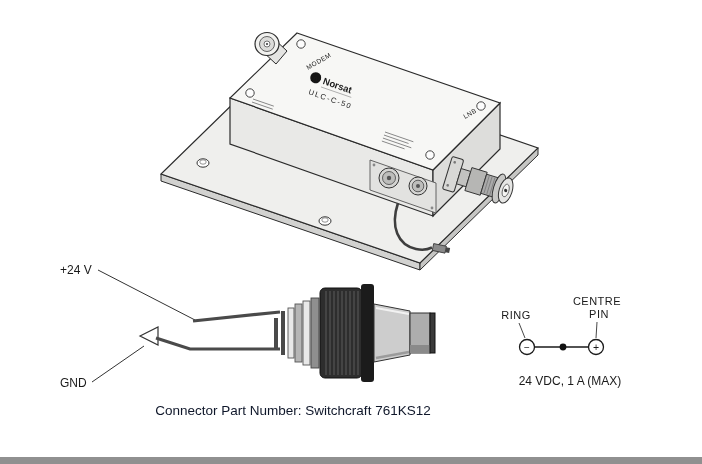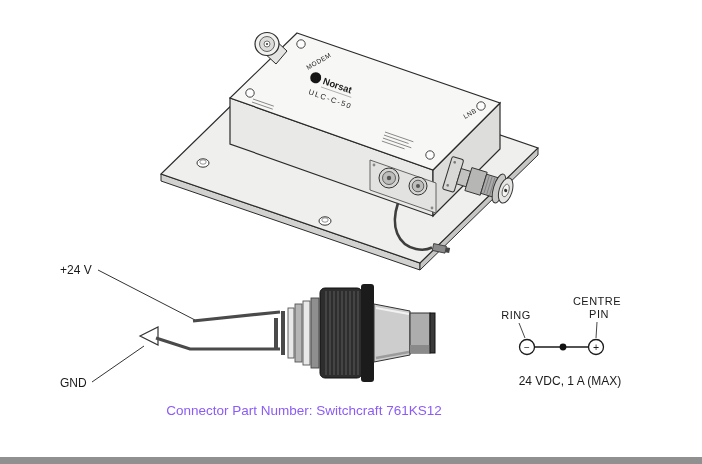--- a/index.html
+++ b/index.html
@@ -1,21 +1,21 @@
 <!DOCTYPE html>
 <html><head>
 <meta charset="utf-8">
 <style>
   html,body{margin:0;padding:0;background:#fff;}
   body{width:702px;height:464px;position:relative;overflow:hidden;
        font-family:"Liberation Sans",sans-serif;color:#1a1a1a;}
   #page{position:relative;width:702px;height:464px;background:#fff;border-right:1px solid #e3e3e3;}
   .abs{position:absolute;}
   svg text{font-family:"Liberation Sans",sans-serif;fill:#1a1a1a;}
-  #caption{left:89px;top:403px;width:430px;text-align:center;font-size:13.5px;color:#8b5cf6;}
+  #caption{left:78px;top:403px;width:430px;text-align:center;font-size:13.5px;color:#0f172a;}
   #bottom-bar{left:0;top:457px;width:702px;height:7px;background:#909090;}
 </style>
 </head>
 <body>
 
 <div id="page">
 
   <svg class="abs" style="left:155px;top:5px" width="410" height="278" viewBox="0 0 410 278">
 
     <g>

